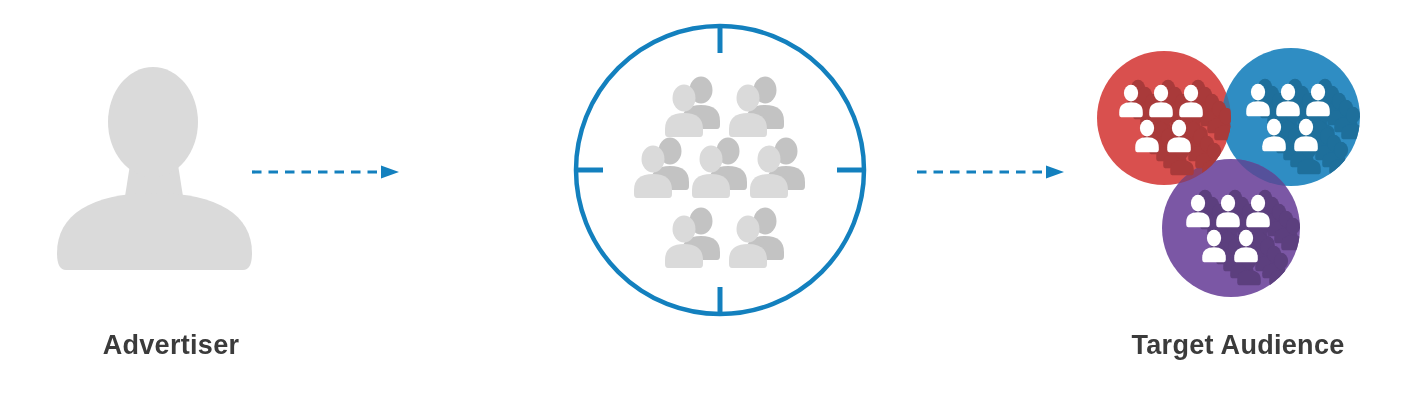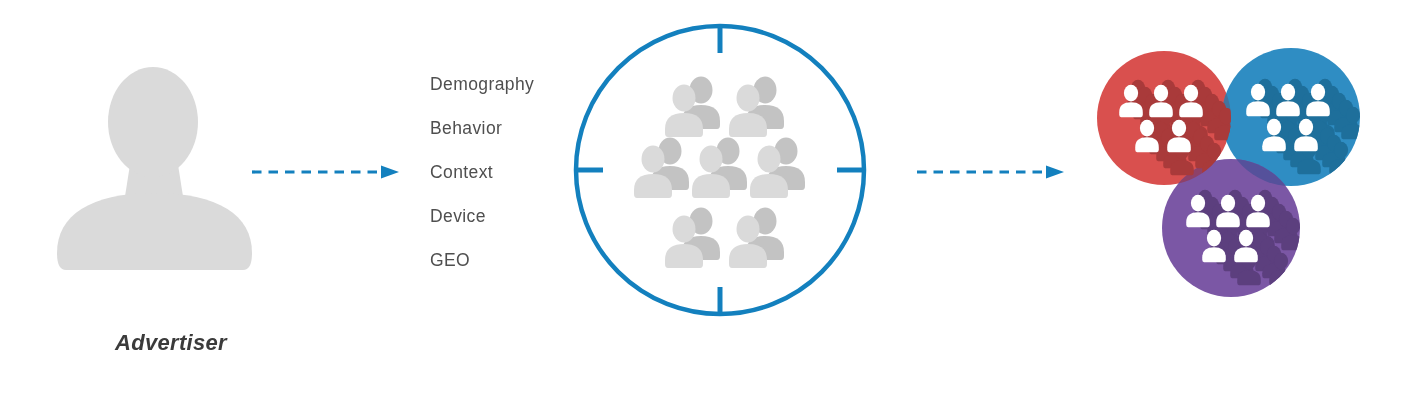--- a/index.html
+++ b/index.html
@@ -4,22 +4,22 @@
 <style>
   html,body{margin:0;padding:0;background:#fff;}
   .canvas{
     position:relative;width:1428px;height:413px;background:#ffffff;overflow:hidden;
     font-family:"Liberation Sans",sans-serif;
   }
   svg{display:block;}
   .abs{position:absolute;}
   .section-label{
     position:absolute;top:330px;transform:translateX(-50%);
-    font-size:22px;font-weight:700;color:var(--label-dark,#3B3B3B);
-    letter-spacing:.3px;white-space:nowrap;font-style:italic;
+    font-size:27px;font-weight:700;color:var(--label-dark,#3B3B3B);
+    letter-spacing:.3px;white-space:nowrap;
   }
   .criteria{
     position:absolute;left:430px;top:75px;display:flex;flex-direction:column;gap:26px;
     font-size:17.5px;color:var(--criteria-gray,#4F4F4F);letter-spacing:.4px;
   }
   .criteria span{height:18px;line-height:18px;}
 </style>
 </head>
 <body>
 
@@ -41,27 +41,20 @@
       <path d="M9,203 Q0,203 0,186 C0,148 34,126 97,126 C161,126 195,148 195,186 Q195,203 186,203 Z"></path>
     </g>
   </svg>
   <div class="section-label" style="left:171px">Advertiser</div>
 
   <svg class="abs" style="left:250px;top:164px" width="150" height="16" viewBox="0 0 150 16">
     <line x1="2" y1="8" x2="130" y2="8" style="stroke:var(--accent-blue,#1380BE)" stroke-width="3.2" stroke-dasharray="9.5 7"></line>
     <polygon points="131,1.5 149,8 131,14.5" style="fill:var(--accent-blue,#1380BE)"></polygon>
   </svg>
 
-  <div class="criteria">
-    <span>Demography</span>
-    <span>Behavior</span>
-    <span>Context</span>
-    <span>Device</span>
-    <span>GEO</span>
-  </div>
 
   <svg class="abs" style="left:570px;top:20px" width="300" height="300" viewBox="0 0 300 300">
     <circle cx="150" cy="150" r="144" fill="none" style="stroke:var(--accent-blue,#1380BE)" stroke-width="4.5"></circle>
     <g style="stroke:var(--accent-blue,#1380BE)" stroke-width="5">
       <line x1="150" y1="6" x2="150" y2="33"></line>
       <line x1="150" y1="267" x2="150" y2="294"></line>
       <line x1="6" y1="150" x2="33" y2="150"></line>
       <line x1="267" y1="150" x2="294" y2="150"></line>
     </g>
     <g>
@@ -221,14 +214,15 @@
       </g>
       <g fill="#ffffff">
         <use href="#person-shape" transform="translate(100,157) scale(0.62)"></use>
         <use href="#person-shape" transform="translate(130,157) scale(0.62)"></use>
         <use href="#person-shape" transform="translate(160,157) scale(0.62)"></use>
         <use href="#person-shape" transform="translate(116,192) scale(0.62)"></use>
         <use href="#person-shape" transform="translate(148,192) scale(0.62)"></use>
       </g>
     </g>
   </svg>
+  <div class="section-label" style="left:1238px">Target Audience</div>
 
 </div>
 
 </body></html>

